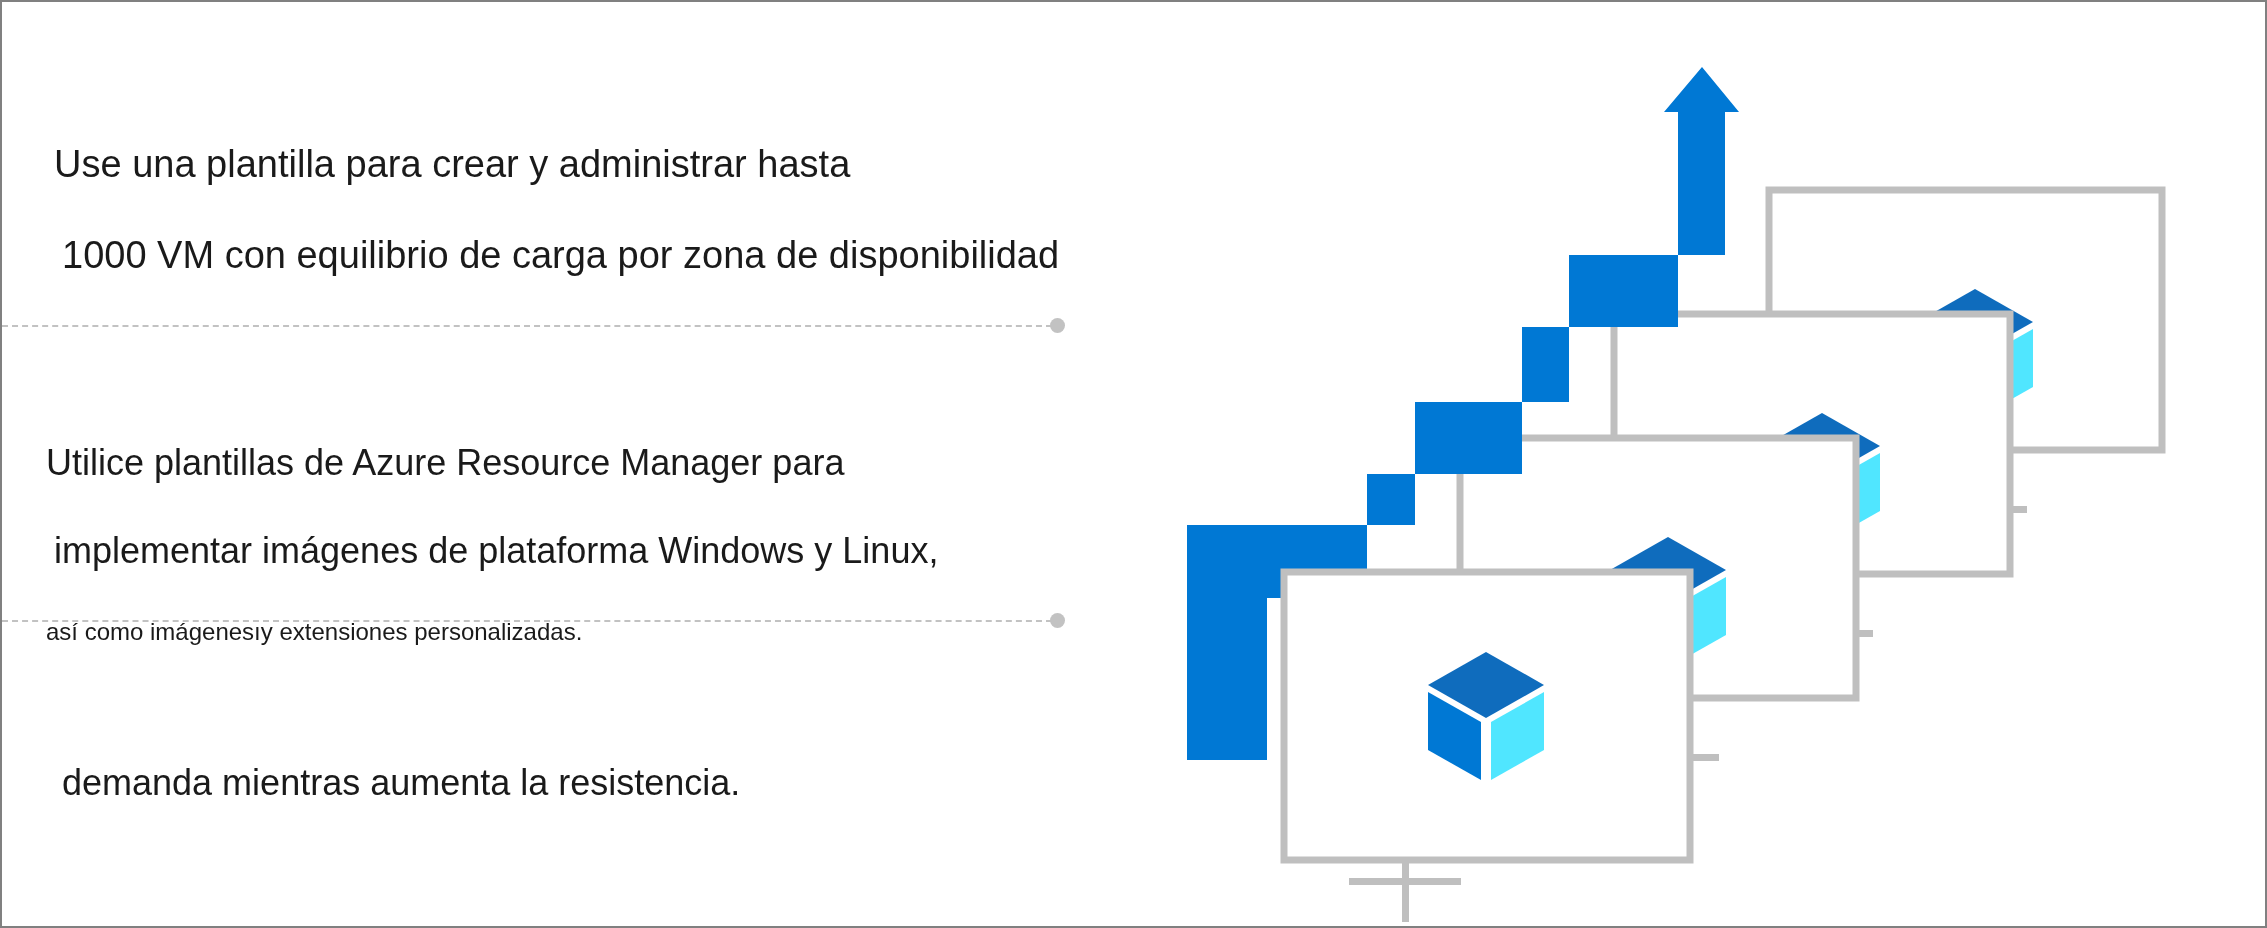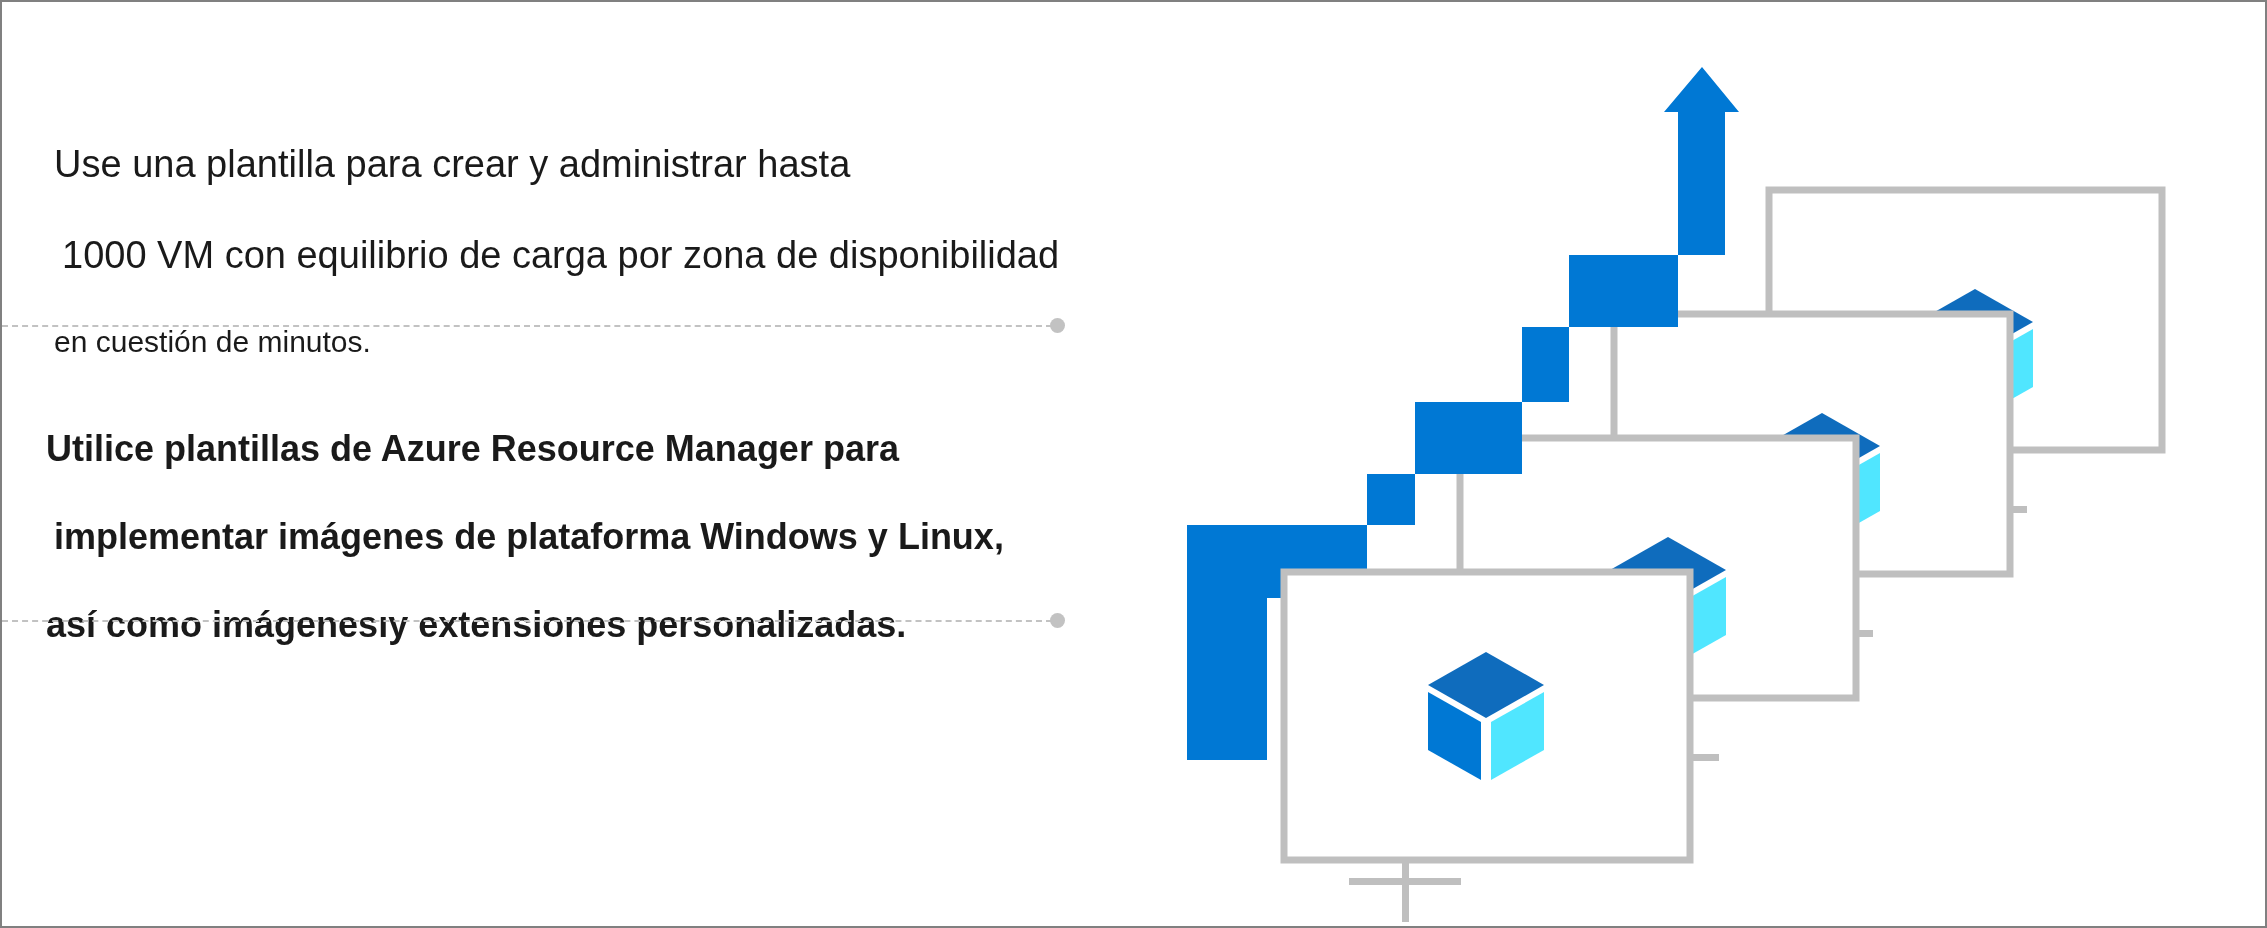--- a/index.html
+++ b/index.html
@@ -25,24 +25,24 @@
     white-space: pre;
     line-height: 1.30;
   }
   .tline { display: block; }
 
   #block-1 { left: 52px; top: 96px; }
   #block-1 .l1 { font-size: 38px; }
   #block-1 .l2 { font-size: 38px; padding-left: 8px; text-align: center; }
   #block-1 .l3 { font-size: 30px; }
 
-  #block-2 { left: 44px; top: 382px; font-weight: bold; }
+  #block-2 { left: 44px; top: 396px; }
   #block-2 .l1 { font-size: 36px; }
   #block-2 .l2 { font-size: 36px; padding-left: 8px; }
-  #block-2 .l3 { font-size: 36px; }
+  #block-2 .l3 { font-size: 24px; }
 
   #block-3 { left: 52px; top: 716px; }
   #block-3 .l1 { font-size: 38px; }
   #block-3 .l2 { font-size: 36px; padding-left: 8px; }
 
   
   .divider {
     position: absolute;
     left: 0px;
     height: 0px;
@@ -70,30 +70,30 @@
   }
 </style>
 </head>
 <body>
 
 <div id="canvas">
 
   <div class="text-block" id="block-1">
     <span class="tline l1">Use una plantilla para crear y administrar hasta</span>
     <span class="tline l2">1000 VM con equilibrio de carga por zona de disponibilidad</span>
-    <span class="tline l3">en cuestión de minutos.</span>
   </div>
 
   <div class="text-block" id="block-2">
     <span class="tline l1">Utilice plantillas de Azure Resource Manager para</span>
     <span class="tline l2">implementar imágenes de plataforma Windows y Linux,</span>
     <span class="tline l3">así como imágenesıy extensiones personalizadas.</span>
   </div>
 
   <div class="text-block" id="block-3">
+    <span class="tline l2">demanda mientras aumenta la resistencia.</span>
   </div>
 
   <div class="divider" id="divider-1"></div>
   <div class="divider-dot" id="divider-dot-1"></div>
   <div class="divider" id="divider-2"></div>
   <div class="divider-dot" id="divider-dot-2"></div>
 
   <svg id="graphic" viewBox="0 0 2263 924">
 
     <defs>

